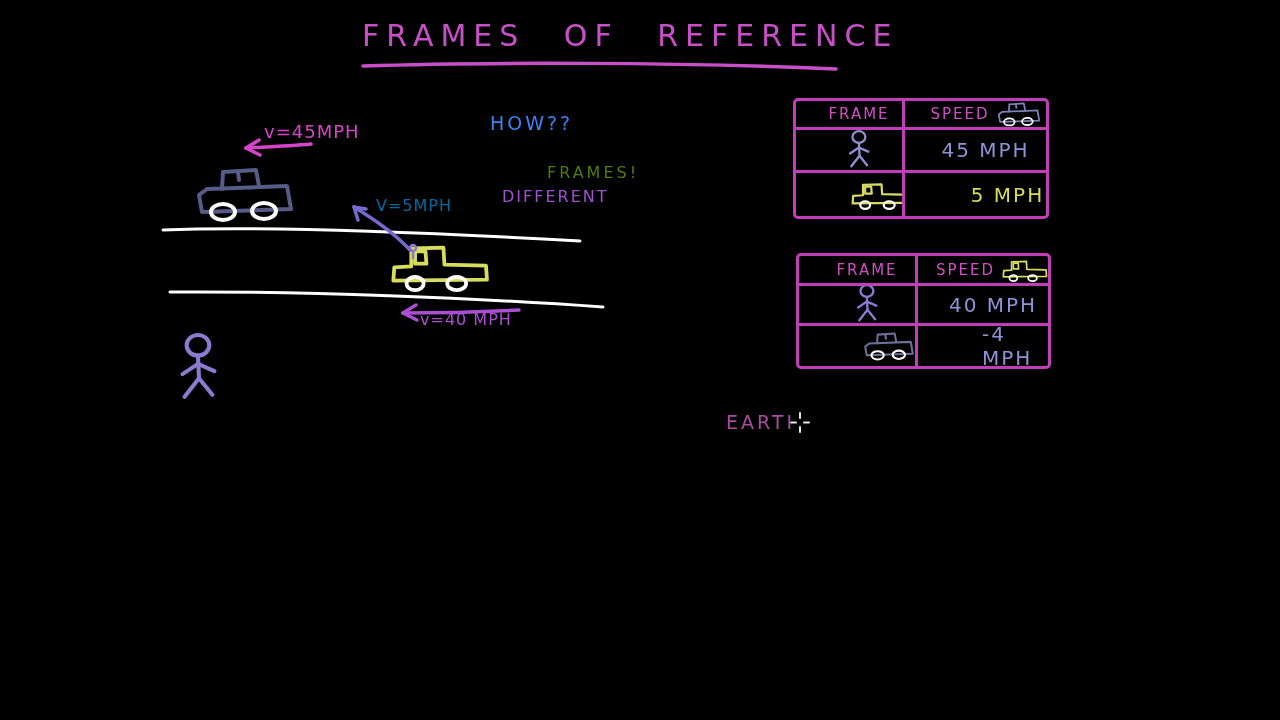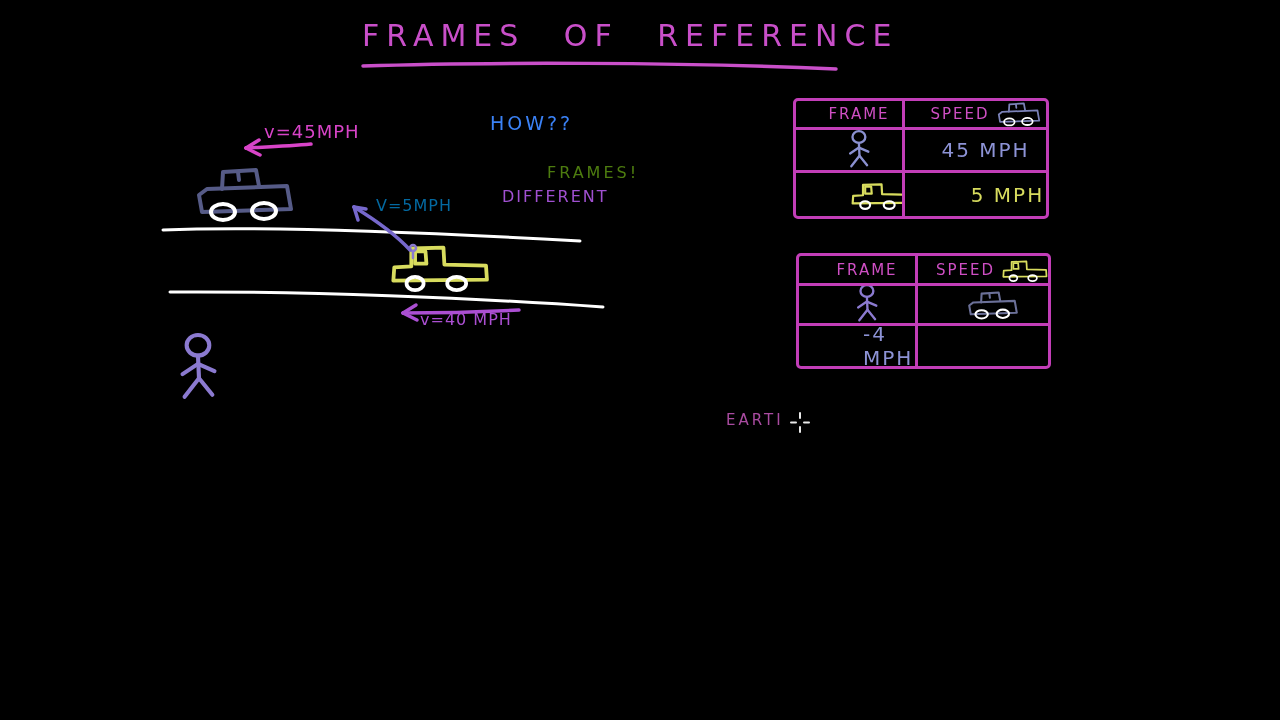--- a/index.html
+++ b/index.html
@@ -14,21 +14,21 @@
     color:#c94fc9;font-size:30px;letter-spacing:7px;word-spacing:22px;
     white-space:nowrap;
   }
   .lbl{white-space:nowrap;}
   .lbl-v45{left:264px;top:121px;font-size:18px;letter-spacing:1px;color:#d844c8;}
   .lbl-v5{left:376px;top:196px;font-size:16px;letter-spacing:1px;color:#0369a1;}
   .lbl-v40{left:420px;top:310px;font-size:16px;letter-spacing:1px;color:#ab4fd2;}
   .lbl-how{left:490px;top:112px;font-size:19px;letter-spacing:3px;color:#3b82f6;}
   .lbl-diff{left:502px;top:143px;font-size:16px;letter-spacing:2px;color:#a050d0;margin-top:44px;}
   .lbl-frames{left:547px;top:163px;font-size:16px;letter-spacing:3px;color:#4d7c0f;}
-  .lbl-earth{left:726px;top:411px;font-size:15px;letter-spacing:3px;color:#a94ba0;}
+  .lbl-earth{left:726px;top:411px;font-size:19px;letter-spacing:3px;color:#a94ba0;}
   
   .scene{left:0;top:0;pointer-events:none;}
   .ln{stroke:currentColor;stroke-width:4;fill:none;stroke-linecap:round;stroke-linejoin:round;}
   .wh{stroke:#fff;stroke-width:4;fill:none;stroke-linecap:round;}
   .thin{stroke-width:3;}
   
   .htable{
     display:grid;border:3px solid #c23eb8;border-radius:5px;
     background:rgba(0,0,0,0);
   }
@@ -161,20 +161,21 @@
       <span>SPEED</span>
       <svg class="icon" width="48" height="24" viewBox="0 0 110 55" color="#d8dc5e">
           <use href="#sym-truck"></use>
         </svg>
     </div>
     <div class="cell">
       <svg class="icon" width="27" height="41" viewBox="0 0 44 70" color="#8b7ad0">
           <use href="#sym-stick"></use>
         </svg>
     </div>
+    <div class="cell speed-blue">40 MPH</div>
     <div class="cell">
       <svg class="icon" width="56" height="30" viewBox="0 0 100 58" color="#6b7098">
           <use href="#sym-car"></use>
         </svg>
     </div>
     <div class="cell speed-blue">-4 MPH</div>
   </div>
 
 </div>
 

